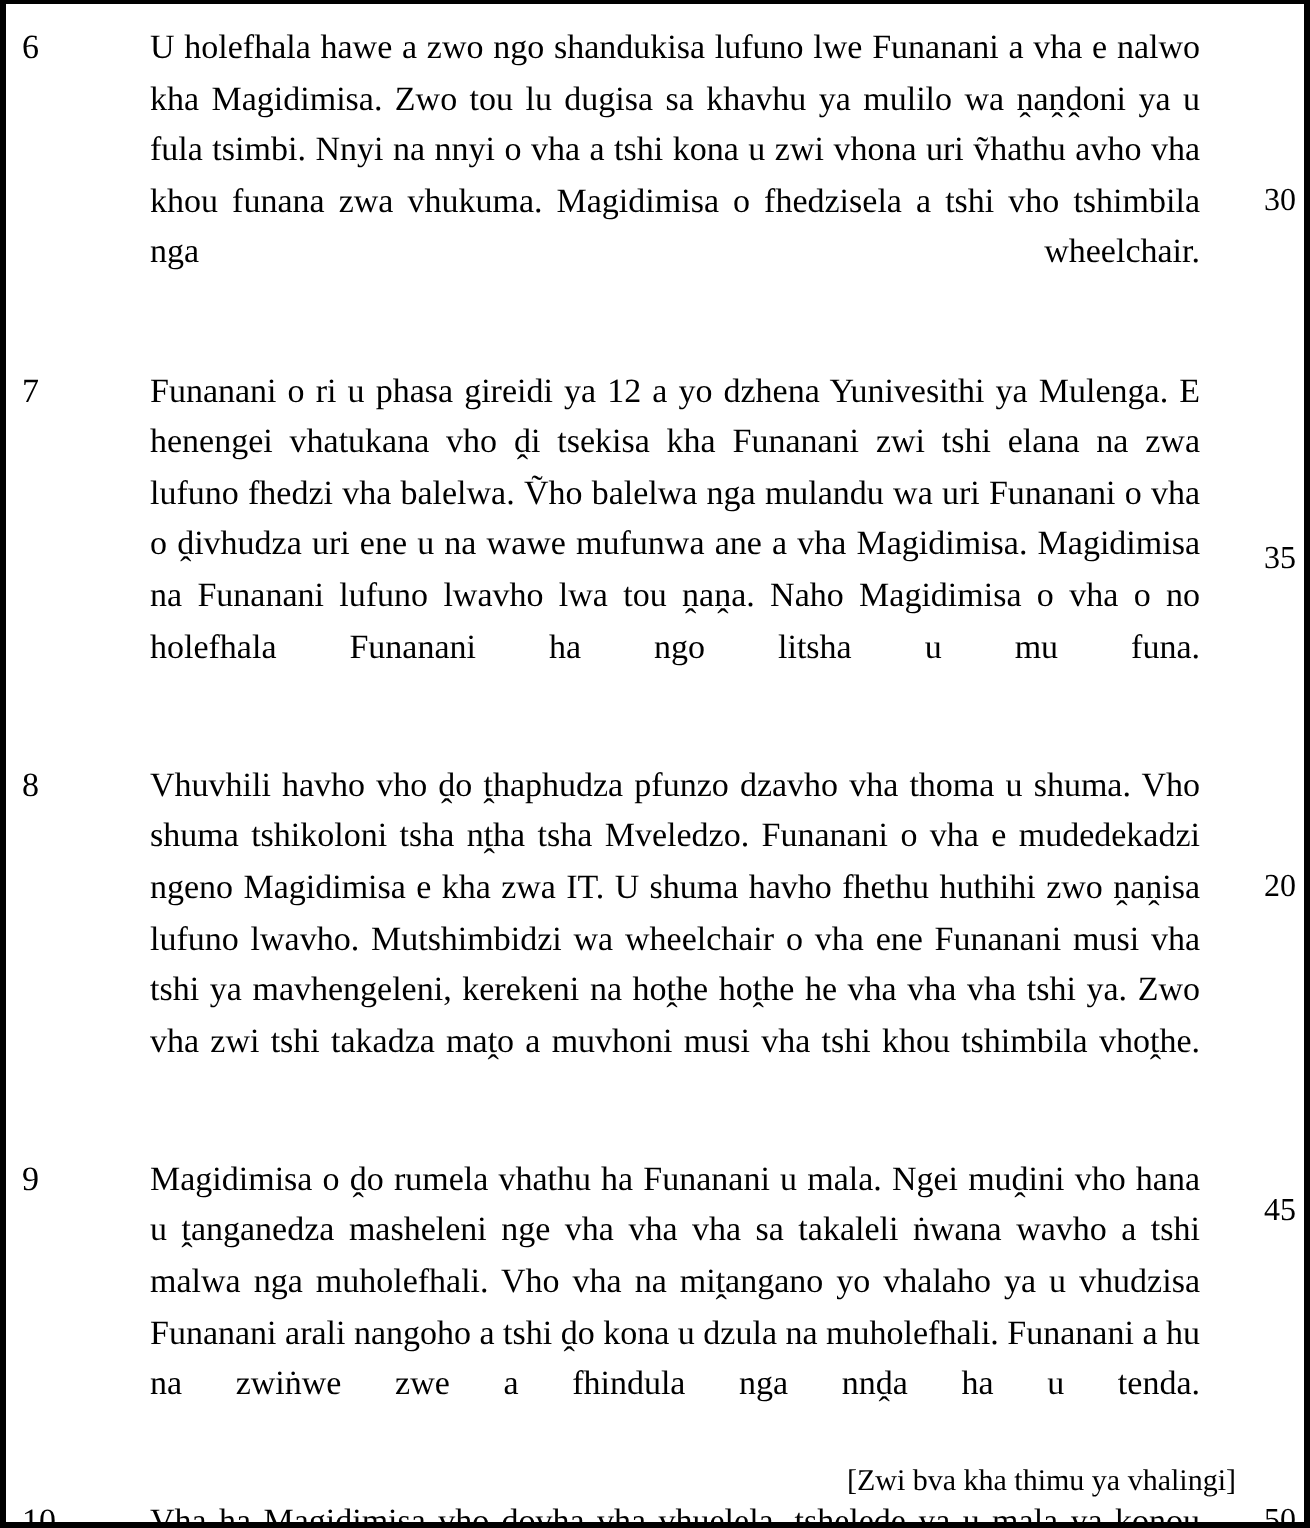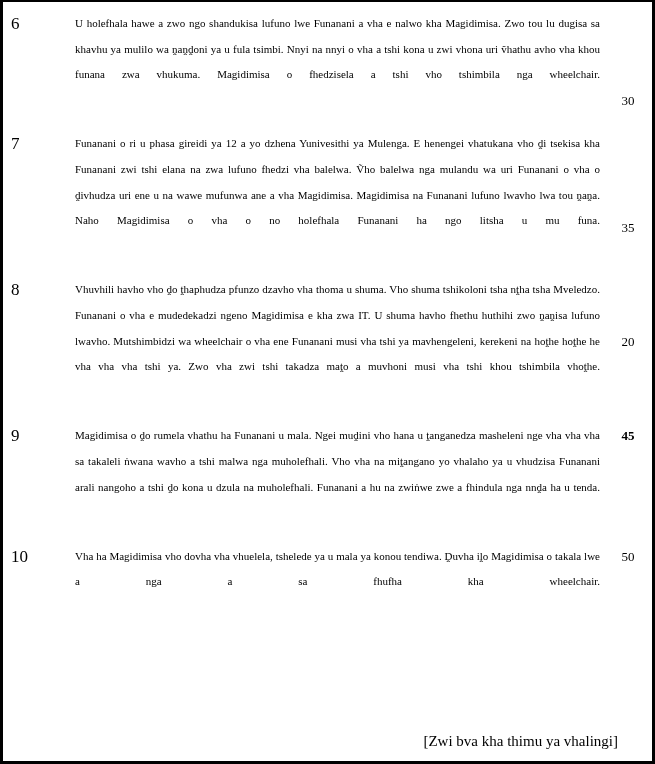--- a/index.html
+++ b/index.html
@@ -39,38 +39,38 @@
     position: absolute;
     left: 8px;
     top: 0;
     width: 56px;
     font-size: 17px;
     line-height: 25.6px;
     text-align: left;
   }
   .para-body {
     margin-left: 64px;
-    font-size: 11px;
+    font-size: 17px;
     line-height: 25.6px;
     text-align: justify;
     text-justify: inter-word;
     hyphens: none;
   }
   .para-body::after {
     content: "";
     display: inline-block;
     width: 100%;
   }
   .lineno {
     position: absolute;
     right: 4px;
     width: 40px;
-    font-size: 13px;
+    font-size: 16px;
     line-height: 25.6px;
-    text-align: center;
+    text-align: right;
   }
   .footer {
     position: absolute;
     left: 0;
     right: 0;
     bottom: 10px;
     padding-right: 34px;
     text-align: right;
     font-size: 15px;
     line-height: 20px;
@@ -96,21 +96,21 @@
     </div>
 
     <div class="para">
       <span class="para-num">8</span>
       <span class="lineno" style="top:51.2px;">20</span>
       <div class="para-body">Vhuvhili havho vho ḓo ṱhaphudza pfunzo dzavho vha thoma u shuma. Vho shuma tshikoloni tsha nṱha tsha Mveledzo. Funanani o vha e mudedekadzi ngeno Magidimisa e kha zwa IT. U shuma havho fhethu huthihi zwo ṋaṋisa lufuno lwavho. Mutshimbidzi wa wheelchair o vha ene Funanani musi vha tshi ya mavhengeleni, kerekeni na hoṱhe hoṱhe he vha vha vha tshi ya. Zwo vha zwi tshi takadza maṱo a muvhoni musi vha tshi khou tshimbila vhoṱhe.</div>
     </div>
 
     <div class="para">
       <span class="para-num">9</span>
-      <span class="lineno" style="top:0px;font-weight:bold;">45</span>
+      <span class="lineno" style="top:16px;">45</span>
       <div class="para-body">Magidimisa o ḓo rumela vhathu ha Funanani u mala. Ngei muḓini vho hana u ṱanganedza masheleni nge vha vha vha sa takaleli ṅwana wavho a tshi malwa nga muholefhali. Vho vha na miṱangano yo vhalaho ya u vhudzisa Funanani arali nangoho a tshi ḓo kona u dzula na muholefhali. Funanani a hu na zwiṅwe zwe a fhindula nga nnḓa ha u tenda.</div>
     </div>
 
     <div class="para">
       <span class="para-num">10</span>
       <span class="lineno" style="top:0px;">50</span>
       <div class="para-body">Vha ha Magidimisa vho dovha vha vhuelela, tshelede ya u mala ya konou tendiwa. Ḓuvha iḽo Magidimisa o takala lwe a nga a sa fhufha kha wheelchair.</div>
     </div>
 
   </div>

